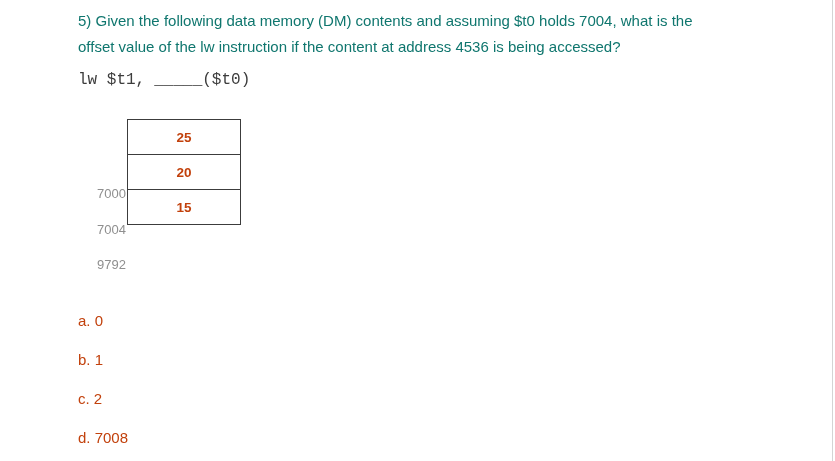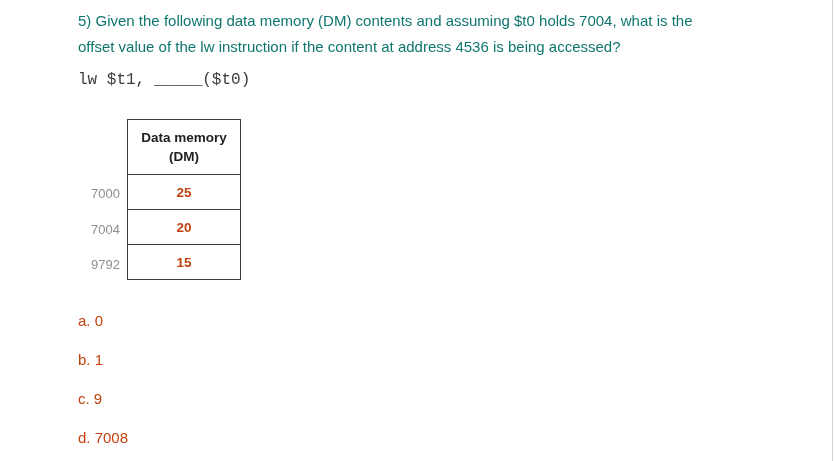--- a/index.html
+++ b/index.html
@@ -39,21 +39,21 @@
     font-size: 16px;
     color: #3c3c3c;
     white-space: pre;
   }
   .code-blank {
     margin-left: 9px;
     letter-spacing: 0;
   }
   .dm-addresses {
     position: absolute;
-    left: 50px;
+    left: 56px;
     top: 176px;
     width: 70px;
   }
   .addr {
     height: 35.5px;
     display: flex;
     align-items: center;
     justify-content: flex-end;
     font-size: 13px;
     color: #8f8f8f;
@@ -117,27 +117,23 @@
 
 <div class="code-line"><span>lw $t1,</span><span class="code-blank">_____</span><span>($t0)</span></div>
 
 <div class="dm-addresses">
   <div class="addr">7000</div>
   <div class="addr">7004</div>
   <div class="addr">9792</div>
 </div>
 
 <div class="dm-box">
-  <div class="dm-header">
-    <div>Data memory</div>
-    <div>(DM)</div>
-  </div>
   <div class="dm-cell">25</div>
   <div class="dm-cell">20</div>
   <div class="dm-cell">15</div>
 </div>
 
 <div class="options">
   <div class="option">a. 0</div>
   <div class="option">b. 1</div>
-  <div class="option">c. 9</div>
+  <div class="option">c. 2</div>
   <div class="option">d. 7008</div>
 </div>
 
 </body></html>

